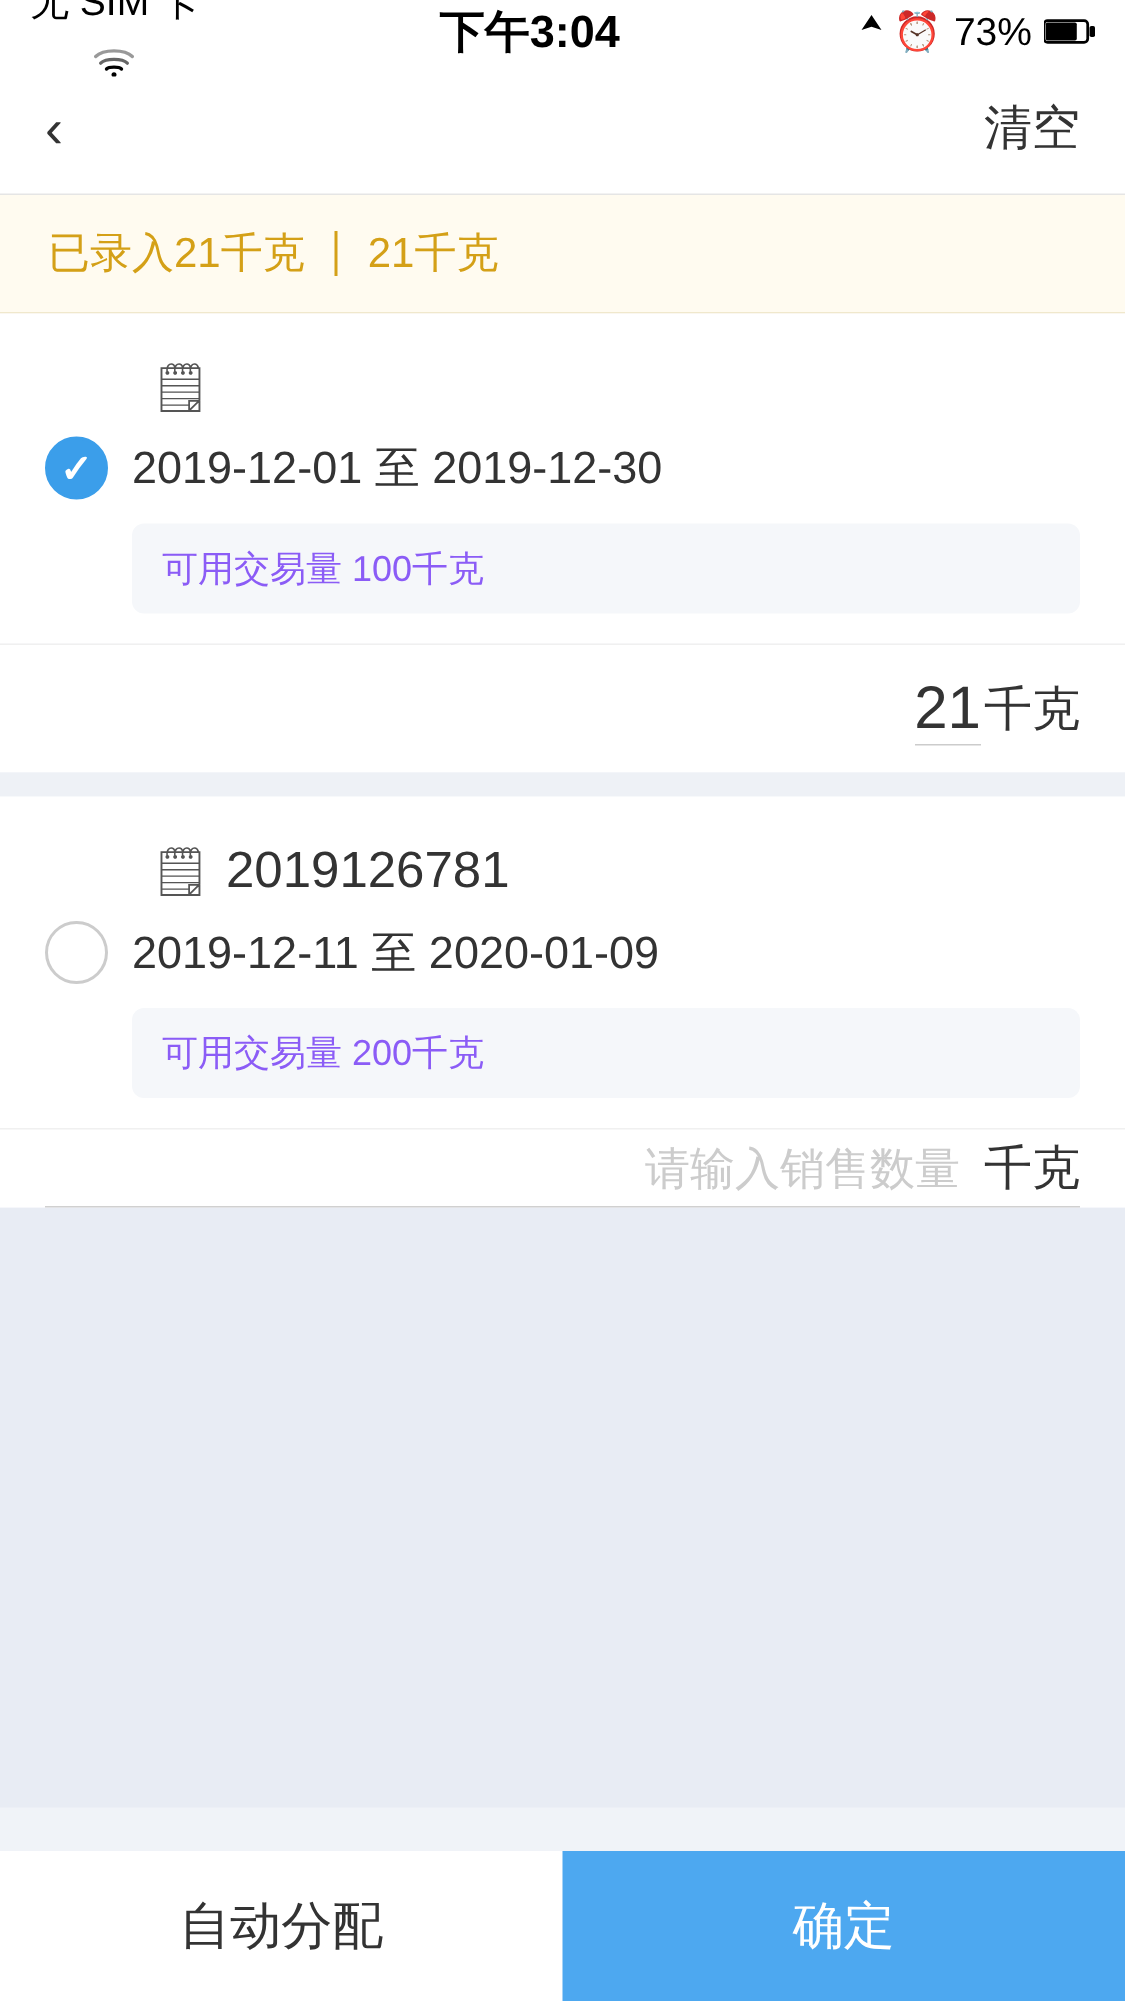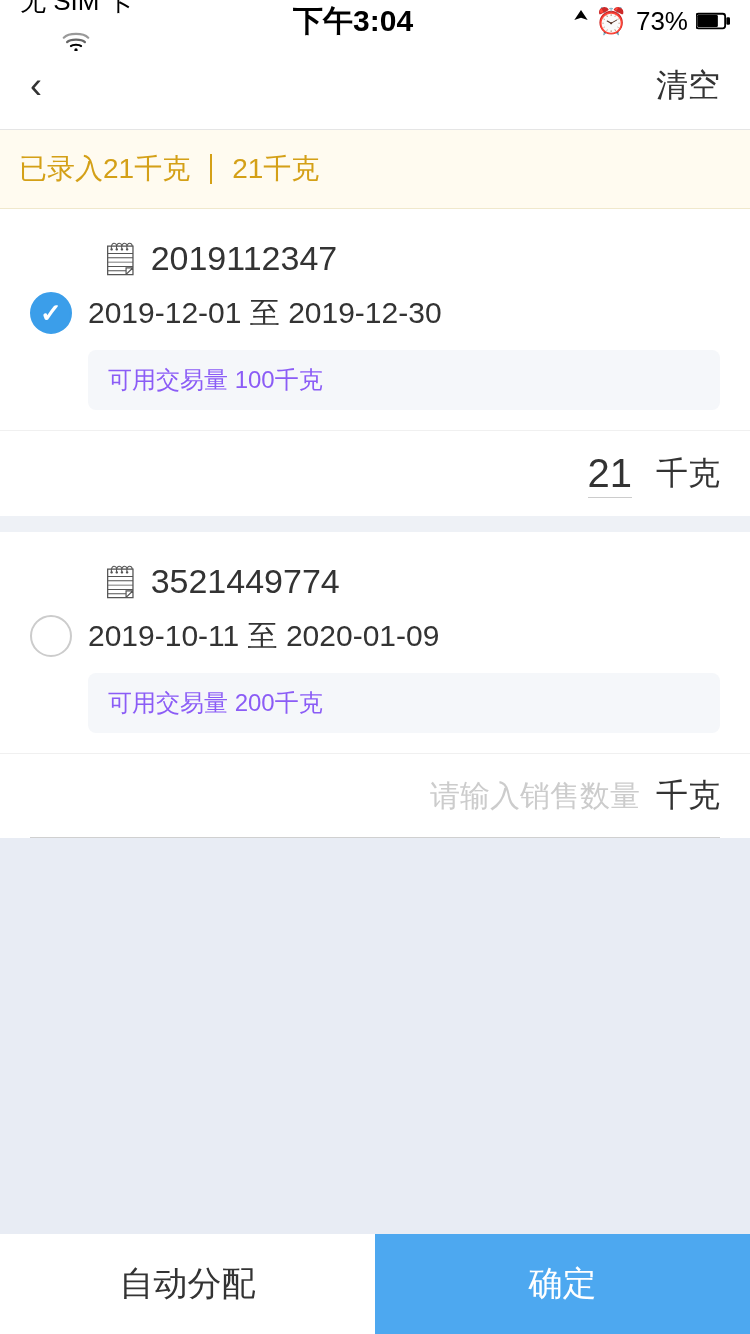--- a/index.html
+++ b/index.html
@@ -68,21 +68,21 @@
     }
     .nav-clear {
       font-size: 32px;
       color: #333;
       cursor: pointer;
     }
 
     
     .info-bar {
       background: #fffbf0;
-      padding: 20px 19px;
+      padding: 20px 32px;
       display: flex;
       align-items: center;
       gap: 0;
       border-bottom: 1px solid #f0e8cc;
     }
     .info-item {
       font-size: 28px;
       color: #d4a017;
       font-weight: 500;
     }
@@ -160,21 +160,21 @@
       color: #8b5cf6;
     }
 
     
     .amount-row {
       background: #fff;
       display: flex;
       align-items: center;
       justify-content: flex-end;
       padding: 20px 30px 20px 30px;
-      gap: 24px;
+      gap: 2px;
       border-top: 1px solid #f0f0f0;
     }
     .amount-value {
       font-size: 40px;
       color: #333;
       font-weight: 500;
     }
     .amount-unit {
       font-size: 32px;
       color: #333;
@@ -185,21 +185,21 @@
       height: 16px;
       background: #eef1f6;
     }
 
     
     .input-amount-row {
       background: #fff;
       display: flex;
       align-items: center;
       justify-content: flex-end;
-      padding: 20px 30px;
+      padding: 4px 30px;
       gap: 16px;
       border-top: 1px solid #f0f0f0;
       position: relative;
     }
     .input-placeholder {
       font-size: 30px;
       color: #ccc;
       flex: 1;
       text-align: right;
     }
@@ -297,21 +297,20 @@
 
 <div class="info-bar">
   <span class="info-item">已录入21千克</span>
   <div class="info-divider"></div>
   <span class="info-item">21千克</span>
 </div>
 
 <div class="batch-item card">
   <div class="batch-id-row">
     <span class="batch-id-icon">🗒</span>
-    <span class="batch-id-text">2019112347</span>
   </div>
   <div class="batch-date-row">
     <div class="radio-btn checked"></div>
     <span class="batch-date-text">2019-12-01 至 2019-12-30</span>
   </div>
   <div class="available-row">可用交易量 100千克</div>
 </div>
 
 <div class="amount-row card">
   <div style="position:relative; display:flex; align-items:center; gap:16px;">
@@ -319,25 +318,25 @@
     <div style="position:absolute;bottom:-2px;left:0;right:0;height:1px;background:#ccc;"></div>
   </div>
   <span class="amount-unit">千克</span>
 </div>
 
 <div class="section-divider"></div>
 
 <div class="batch-item card">
   <div class="batch-id-row">
     <span class="batch-id-icon">🗒</span>
-    <span class="batch-id-text">3521449774</span>
+    <span class="batch-id-text">2019126781</span>
   </div>
   <div class="batch-date-row">
     <div class="radio-btn"></div>
-    <span class="batch-date-text">2019-10-11 至 2020-01-09</span>
+    <span class="batch-date-text">2019-12-11 至 2020-01-09</span>
   </div>
   <div class="available-row">可用交易量 200千克</div>
 </div>
 
 <div class="input-amount-row card">
   <span class="input-placeholder">请输入销售数量</span>
   <span class="input-unit">千克</span>
   <div class="input-underline"></div>
 </div>
 

